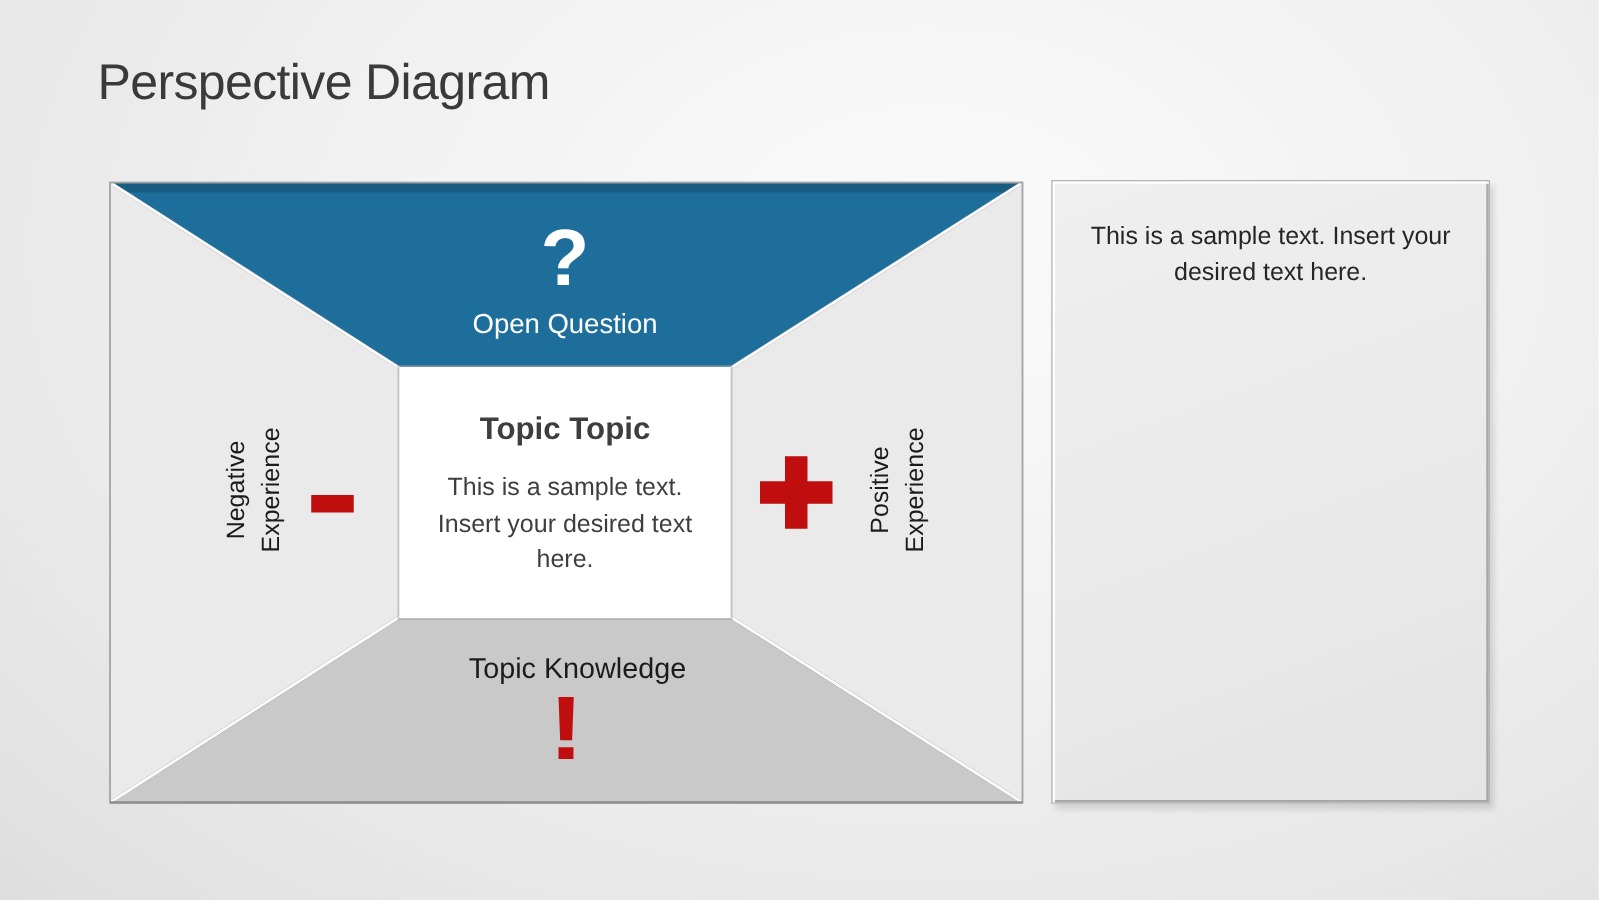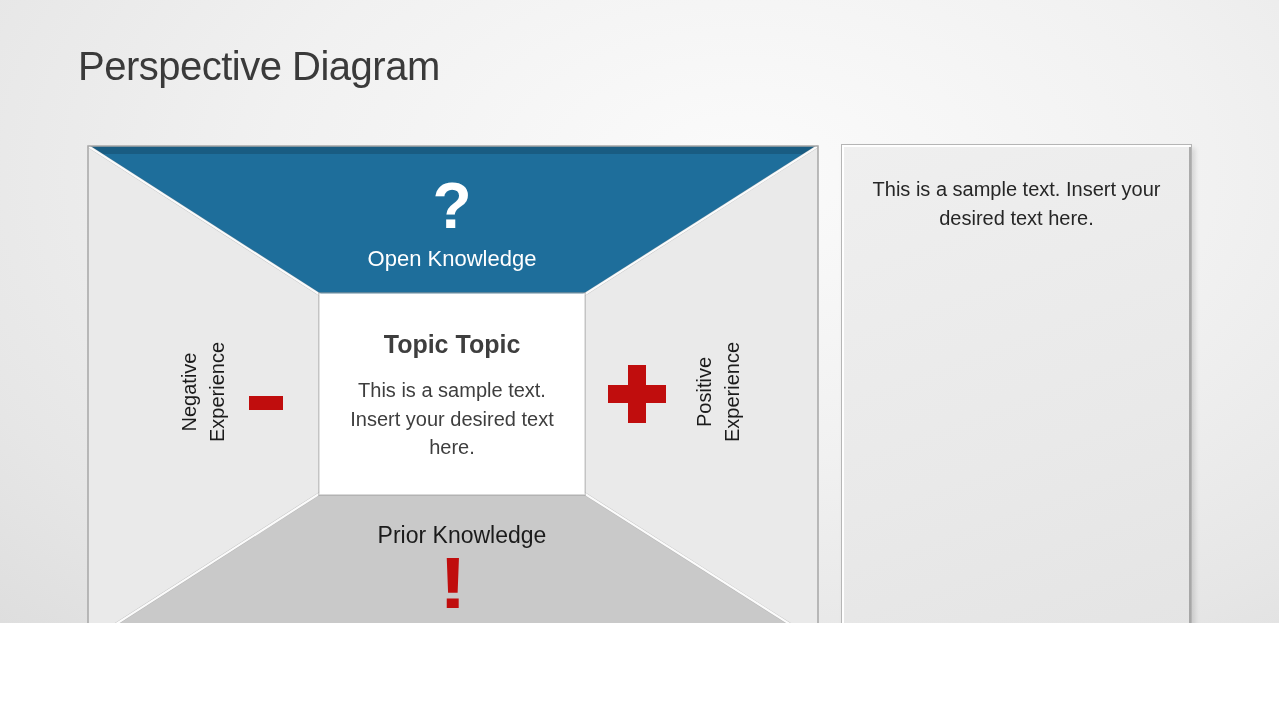--- a/index.html
+++ b/index.html
@@ -1,18 +1,18 @@
 <!DOCTYPE html>
 <html style="--blue: #1e6e9b; --red: #c00d0d; --side-gray: #eaeaea; --bottom-gray: #c9c9c9; --text-dark: #3e3e3e; --label-black: #1b1b1b;"><head>
 <meta charset="utf-8">
 <style>
   html,body{margin:0;padding:0;}
   .slide{
     position:relative;
-    width:1279px;height:623px;
+    width:1279px;height:720px;
     overflow:hidden;
     font-family:"Liberation Sans", sans-serif;
     background:radial-gradient(ellipse at 58% 28%, #fbfbfb 0%, #f1f1f1 45%, #e6e6e6 80%, #dedede 100%);
   }
   .slide-title{
     position:absolute;left:78px;top:44px;
     font-size:40px;font-weight:400;letter-spacing:-0.5px;
     color:#3a3a3a;white-space:nowrap;
   }
   svg.diagram{position:absolute;left:0;top:0;}
@@ -83,31 +83,31 @@
       <line x1="88" y1="642" x2="322" y2="492"></line>
       <line x1="818" y1="642" x2="582" y2="492"></line>
     </g>
     <rect class="center-halo" x="319" y="293" width="266" height="202"></rect>
     <rect class="center-box" x="322" y="296" width="260" height="196"></rect>
     <rect class="outer-border" x="88" y="146" width="730" height="496"></rect>
     <line class="bottom-edge" x1="88" y1="642" x2="818" y2="642"></line>
   </svg>
 
   <div class="abs q-mark">?</div>
-  <div class="abs open-question">Open Knowledge</div>
+  <div class="abs open-question">Open Question</div>
 
   <div class="abs main-topic">Topic Topic</div>
   <div class="abs center-body">This is a sample text. Insert your desired text here.</div>
 
   <div class="abs side-label neg-label">Negative Experience</div>
   <div class="abs minus-sign" aria-label="-"></div>
 
   <div class="abs side-label pos-label">Positive Experience</div>
   <div class="abs plus-sign" aria-label="+"></div>
 
-  <div class="abs prior-knowledge">Prior Knowledge</div>
+  <div class="abs prior-knowledge">Topic Knowledge</div>
   <div class="abs excl-mark">!</div>
 
   <div class="side-panel">
     <div class="side-panel-text">This is a sample text. Insert your desired text here.</div>
   </div>
 
 </div>
 
 </body></html>

